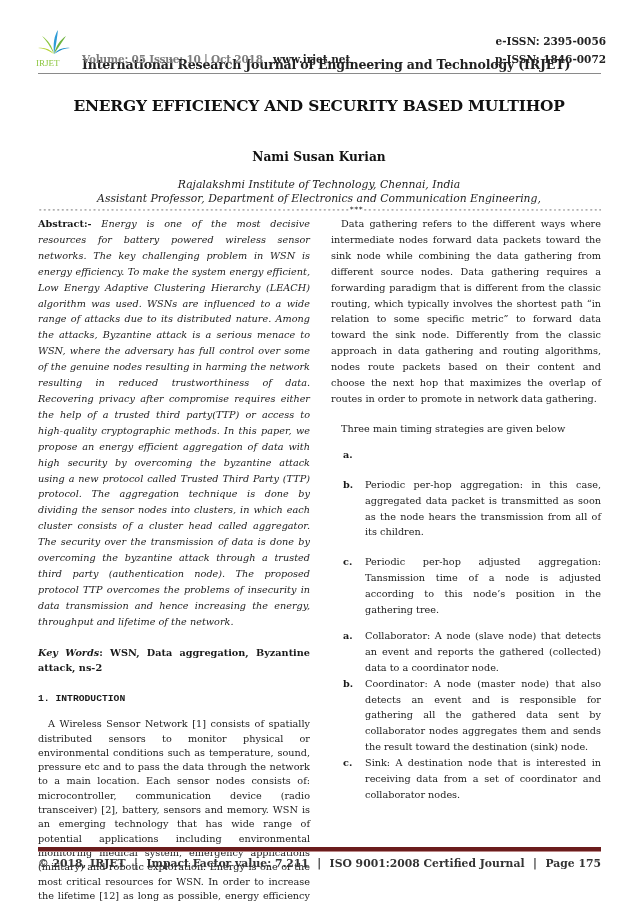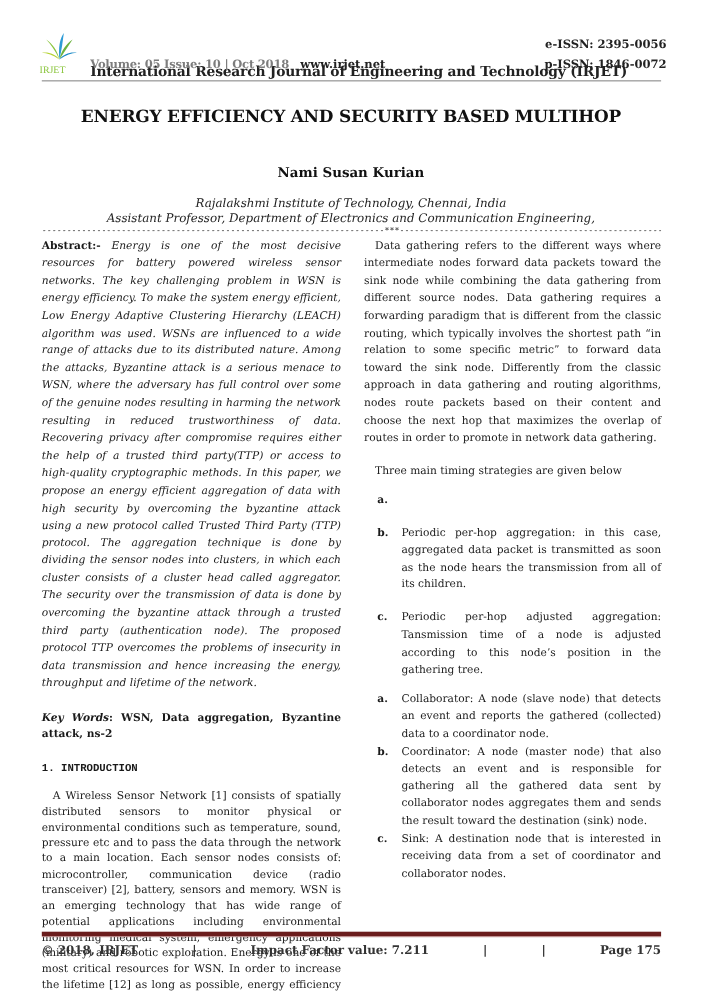--- a/index.html
+++ b/index.html
@@ -114,15 +114,16 @@
   </ul>
 </div>
 
 <div class="abs footer-rule1"></div>
 <div class="abs footer-rule2"></div>
 <div class="abs footer">
   <span>© 2018, IRJET</span>
   <span class="sep">|</span>
   <span>Impact Factor value: 7.211</span>
   <span class="sep">|</span>
+  <span>ISO 9001:2008 Certified Journal</span>
   <span class="sep">|</span>
   <span>Page 175</span>
 </div>
 
 </body></html>

